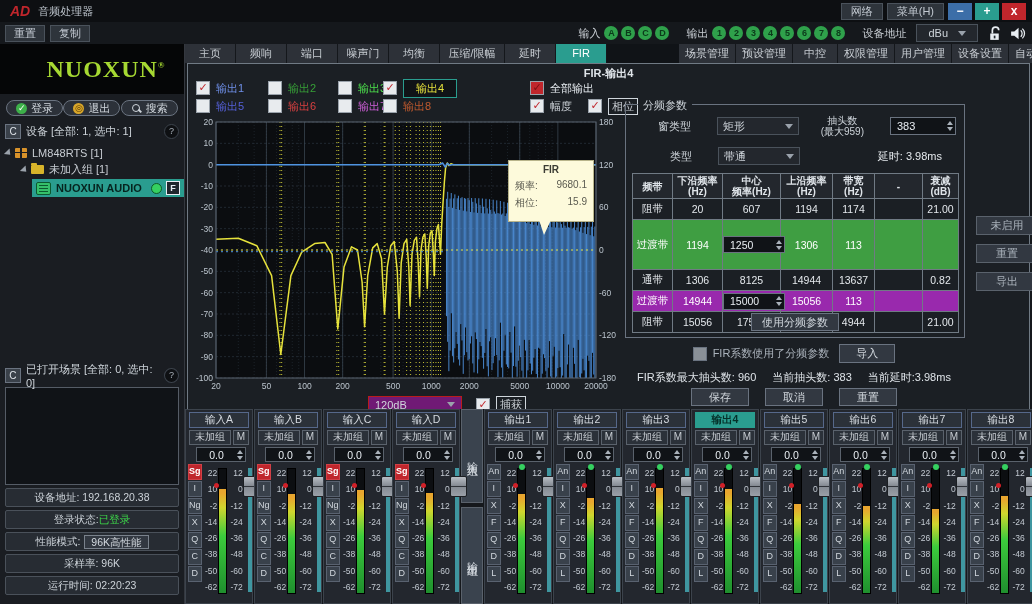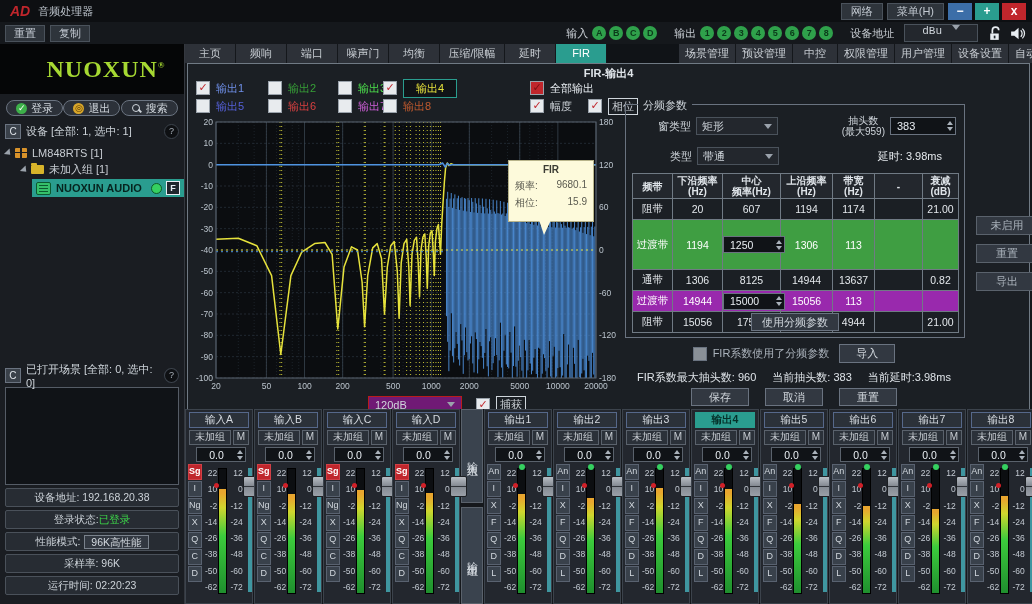--- a/index.html
+++ b/index.html
@@ -16,21 +16,21 @@
   .winbtn{width:24px;height:17px;border:none;color:#fff;font-weight:bold;font-size:12px;margin-right:3px;line-height:15px;}
   .winbtn.min{background:#3c6ea8;}
   .winbtn.max{background:#2a9d8f;}
   .winbtn.close{background:#c0262c;margin-right:6px;}
   
   .toolbar{position:absolute;left:0;top:22px;right:0;height:22px;background:#15181c;display:flex;align-items:center;border-bottom:1px solid #06070a;}
   .toolbtn{background:#2e343b;border:1px solid #4a525b;color:#c3cad2;font-size:11px;height:17px;padding:0 8px;margin-left:5px;font-family:inherit;}
   .ledlbl{margin:0 4px 0 14px;color:#c8cdd3;}
   .led{display:inline-flex;align-items:center;justify-content:center;width:14px;height:14px;border-radius:50%;
        background:#2fa14b;color:#0b3a1a;font-size:9px;font-weight:bold;margin-right:3px;}
-  .lvl-select{display:inline-flex;align-items:flex-start;background:#23272d;border:1px solid #4a525b;height:16px;padding:0 17px;margin:0 8px 0 6px;color:#cfd5db;font-family:Liberation Mono, monospace;}
+  .lvl-select{display:inline-flex;align-items:center;background:#23272d;border:1px solid #4a525b;height:16px;padding:0 11px;margin:0 8px 0 6px;color:#cfd5db;}
   .lvl-select .car{margin-left:10px;width:0;height:0;border-left:4px solid transparent;border-right:4px solid transparent;border-top:5px solid #9aa2ab;}
   .icon16{width:17px;height:17px;margin-right:6px;}
   
   .sidebar{position:absolute;left:0;top:44px;width:184px;bottom:0;background:#1a1d22;border-right:1px solid #34383f;}
   .logo-blk{height:50px;background:#050607;display:flex;align-items:center;justify-content:center;padding-left:28px;}
   .logo-txt{color:#a6d832;font-weight:bold;font-size:24px;letter-spacing:1px;font-family:"Liberation Serif","DejaVu Serif",serif;}
   .logo-txt .reg{font-size:9px;vertical-align:super;}
   .side-btns{display:flex;justify-content:space-around;padding:6px 6px 4px 6px;}
   .pill{display:inline-flex;align-items:center;background:#2c3139;border:1px solid #6a7380;border-radius:9px;height:16px;padding:0 9px;color:#d2d8de;font-size:11px;font-family:inherit;}
   .pill .ic{margin-right:4px;display:inline-block;}
@@ -80,21 +80,21 @@
   .tooltip{position:absolute;left:316px;top:44px;width:86px;height:62px;background:#fdfadb;border:1px solid #b8b48a;color:#5a5a50;font-size:10px;padding:3px 6px;box-sizing:border-box;}
   .tooltip .tt{text-align:center;font-weight:bold;color:#3c3c34;margin-bottom:4px;}
   .ttrow{display:flex;justify-content:space-between;}
   .tooltip .tail{position:absolute;left:30px;bottom:-14px;width:0;height:0;border-left:5px solid transparent;border-right:7px solid transparent;border-top:15px solid #fdfadb;}
   .chart-footer{position:absolute;left:180px;top:332px;display:flex;align-items:center;}
   .range-sel{display:inline-flex;align-items:center;background:#701a75;border:1px solid #b91c1c;height:15px;padding:0 6px;width:80px;justify-content:space-between;color:#cfd5db;}
   .range-sel .car{width:0;height:0;border-left:4px solid transparent;border-right:4px solid transparent;border-top:5px solid #9aa2ab;}
   
   .xover{position:absolute;left:437px;top:40px;width:338px;height:232px;border:1px solid #6a7380;}
   .xover-title{position:absolute;left:12px;top:-7px;background:#1b1f24;padding:0 5px;color:#ced4da;}
-  .xrow{display:flex;align-items:center;margin:10px 8px 0 8px;}
+  .xrow{display:flex;align-items:center;margin:10px 8px 0 8px;gap:21px;}
   .xlab{color:#ced4da;margin-right:5px;}
   .xsel{display:inline-flex;align-items:center;justify-content:space-between;background:#23272d;border:1px solid #4a525b;height:16px;width:70px;padding:0 5px;color:#cfd5db;}
   .xsel .car{width:0;height:0;border-left:4px solid transparent;border-right:4px solid transparent;border-top:5px solid #9aa2ab;}
   .spinbox{display:inline-flex;align-items:center;justify-content:space-between;background:#101317;border:1px solid #6a7380;height:16px;width:56px;padding:0 2px 0 6px;color:#e8edf2;}
   .spin{display:inline-flex;flex-direction:column;justify-content:center;gap:2px;margin-left:3px;}
   .spin i{display:block;width:0;height:0;border-left:3.5px solid transparent;border-right:3.5px solid transparent;}
   .spin .up{border-bottom:4px solid #aab2bb;}
   .spin .dn{border-top:4px solid #aab2bb;}
   .xtable{margin:8px 6px 0 6px;border-collapse:collapse;table-layout:fixed;width:326px;font-size:10.5px;}
   .xtable th{border:1px solid #707a84;background:#23272d;color:#dfe4e9;font-weight:bold;white-space:pre-line;font-size:10px;line-height:11px;padding:1px 0;}

